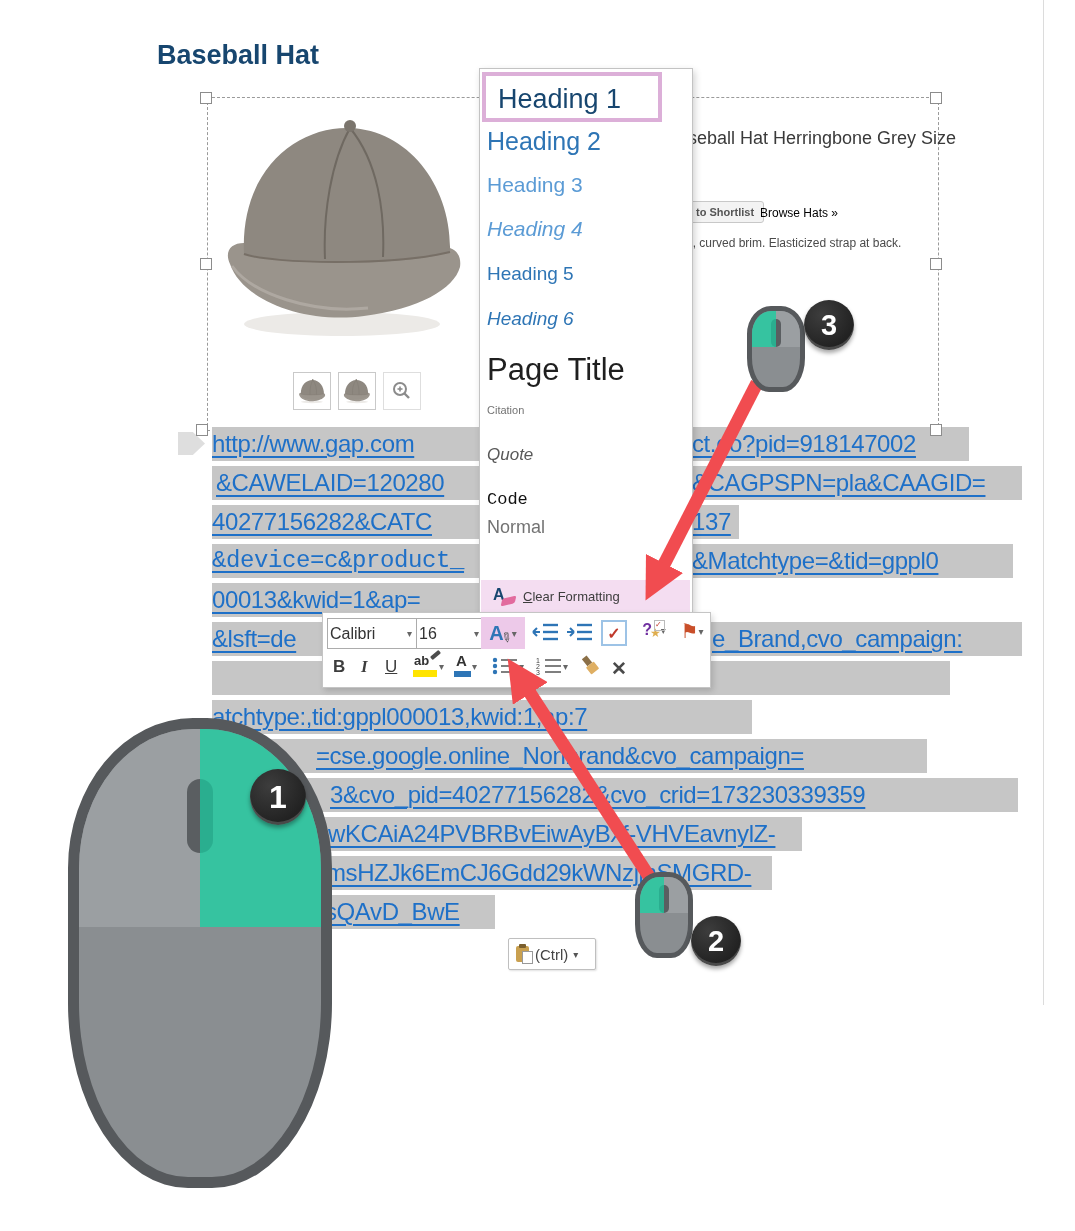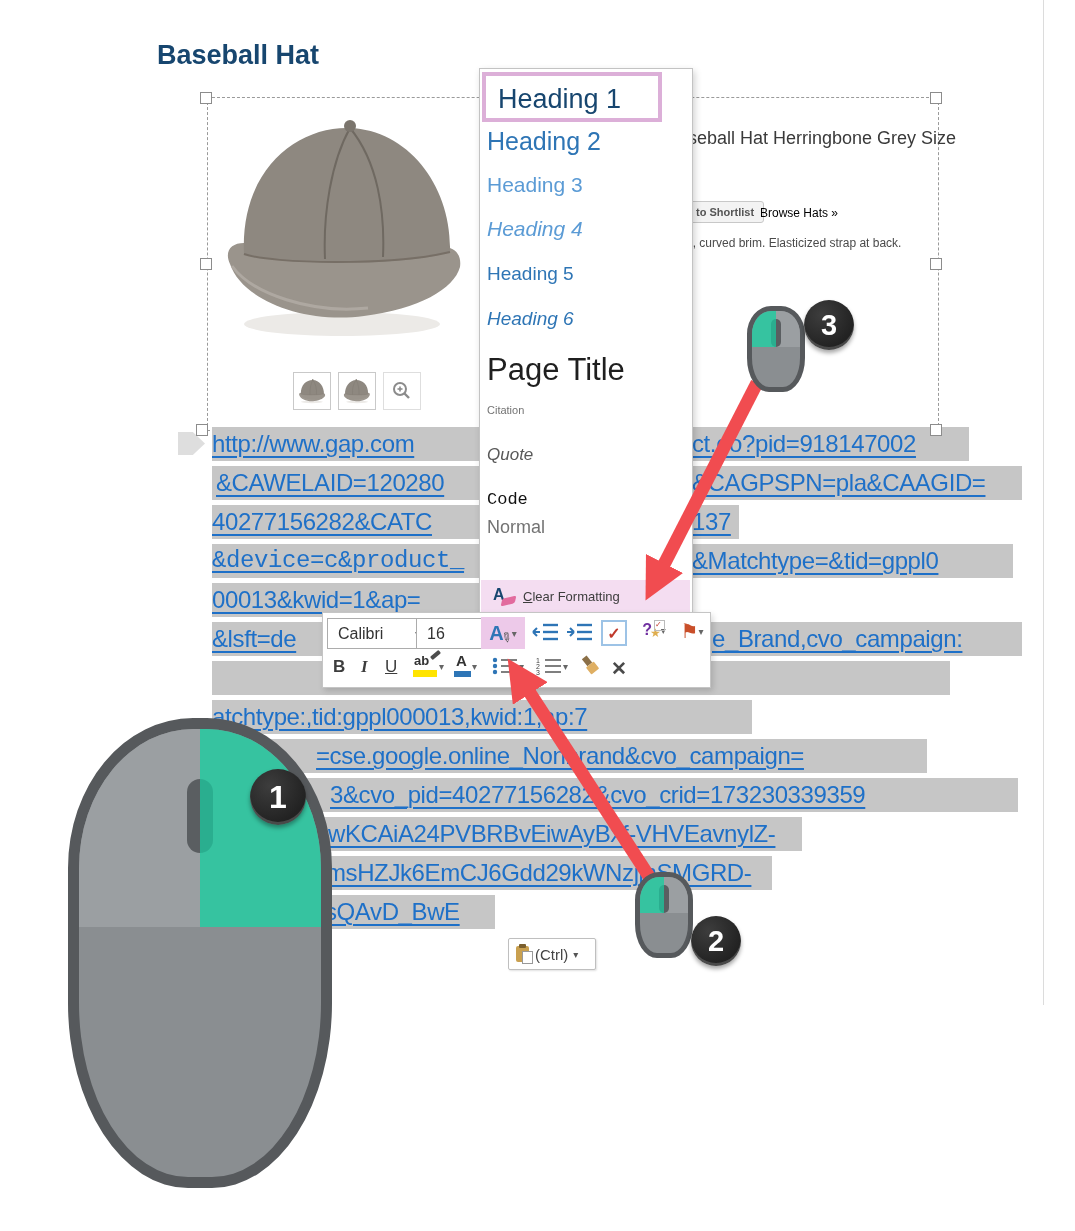--- a/index.html
+++ b/index.html
@@ -59,21 +59,21 @@
   .cf-a{position:absolute;left:0;top:-1px;font-size:16px;font-weight:bold;color:#17466F;}
   .cf-eraser{position:absolute;left:9px;top:10px;width:13px;height:8px;background:#E26B9E;
              border-radius:2px;transform:skewX(-25deg) rotate(-14deg);}
   .cf-text{margin-left:8px;font-size:13px;color:#3d3d3d;text-align:right;}
   .cf-text .u{text-decoration:underline;}
 
   
   .mini-toolbar{left:322px;top:612px;width:387px;height:74px;background:#fff;border:1px solid #c5c5c5;
                 box-shadow:2px 3px 6px rgba(0,0,0,.15);z-index:6;}
   .combo{position:absolute;height:29px;border:1px solid #ACACAC;background:#fff;display:flex;
-         align-items:center;font-size:16px;color:#333;padding-left:10px;}
+         align-items:center;font-size:16px;color:#333;padding-left:2px;}
   .combo .car{margin-left:auto;margin-right:4px;font-size:10px;color:#666;}
   .tbtn{position:absolute;display:flex;align-items:center;justify-content:center;color:#3d3d3d;}
   .car{font-size:10px;color:#666;}
   .styles-btn{left:158px;top:4px;width:44px;height:32px;background:#EDC9E9;}
   .sb-a{font-size:20px;font-weight:bold;color:#2E75B6;}
   .sb-pen{font-size:13px;color:#555;transform:rotate(35deg);margin-left:-3px;margin-top:8px;}
   .b-label{font-size:17px;font-weight:bold;}
   .i-label{font-size:17px;font-style:italic;font-family:"Liberation Serif",serif;font-weight:bold;}
   .u-label{font-size:17px;text-decoration:underline;}
   .hl-wrap{position:relative;width:26px;height:22px;}

